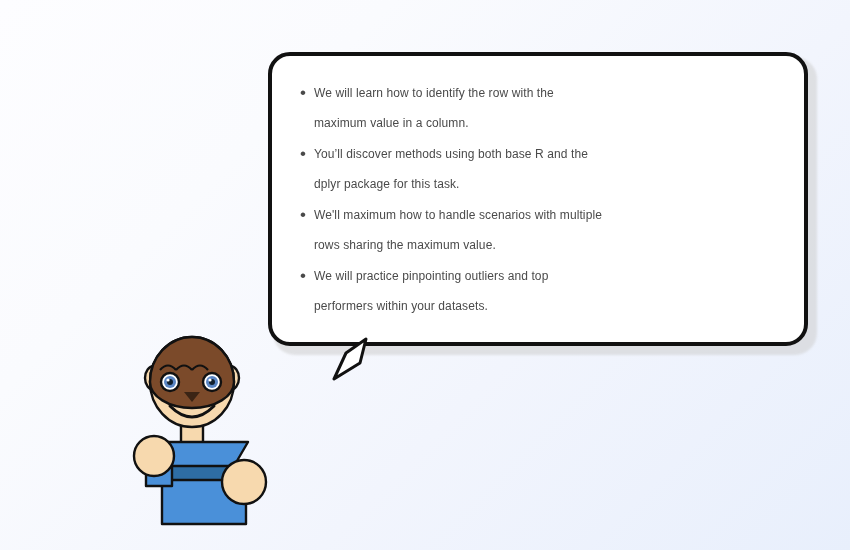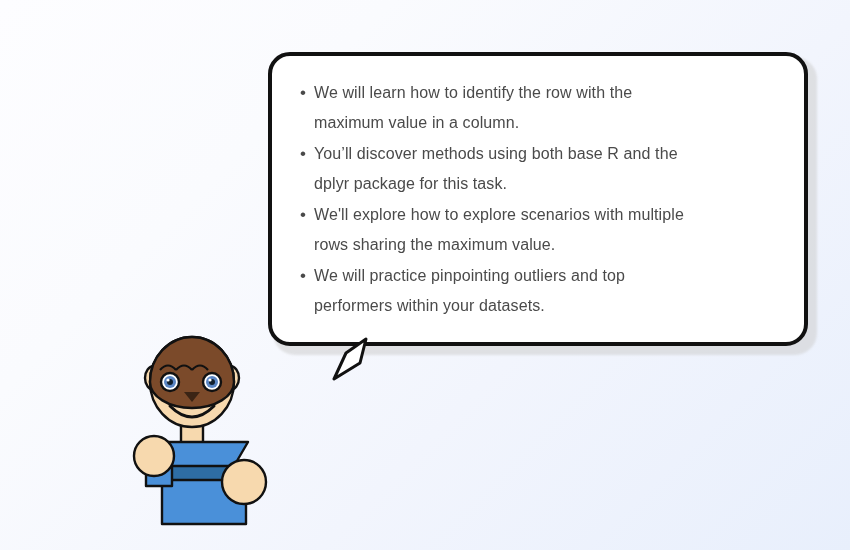--- a/index.html
+++ b/index.html
@@ -77,21 +77,21 @@
   .bullet-dot {
     flex: 0 0 auto;
     width: 14px;
     font-size: 17px;
     line-height: 30px;
     color: #4a4a4a;
     text-align: left;
   }
   .bullet-text {
     flex: 1 1 auto;
-    font-size: 16px;
+    font-size: 12px;
     line-height: 30px;
     color: #4a4a4a;
     letter-spacing: .1px;
     white-space: pre-line;
   }
 
   
   #character {
     position: absolute;
     left: 132px;
@@ -114,21 +114,21 @@
           <span class="bullet-text">We will learn how to identify the row with the
 maximum value in a column.</span>
         </li>
         <li>
           <span class="bullet-dot">•</span>
           <span class="bullet-text">You’ll discover methods using both base R and the
 dplyr package for this task.</span>
         </li>
         <li>
           <span class="bullet-dot">•</span>
-          <span class="bullet-text">We'll explore how to explore scenarios with multiple
+          <span class="bullet-text">We'll maximum how to handle scenarios with multiple
 rows sharing the maximum value.</span>
         </li>
         <li>
           <span class="bullet-dot">•</span>
           <span class="bullet-text">We will practice pinpointing outliers and top
 performers within your datasets.</span>
         </li>
       </ul>
     </div>
 

